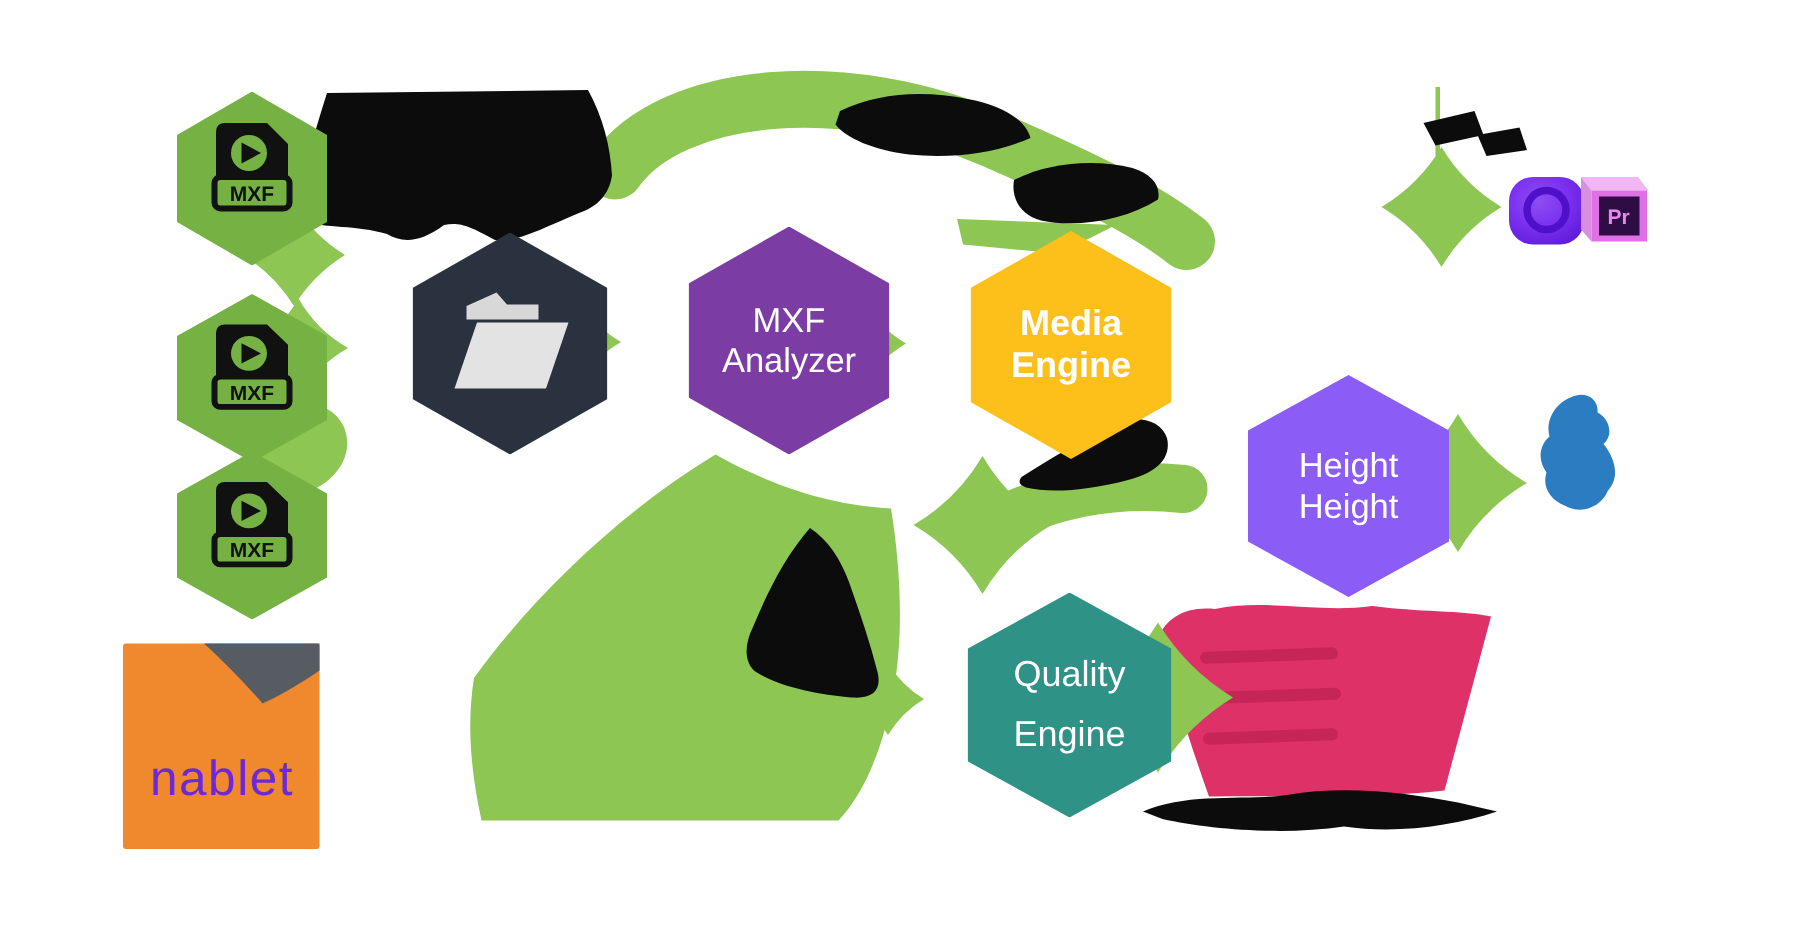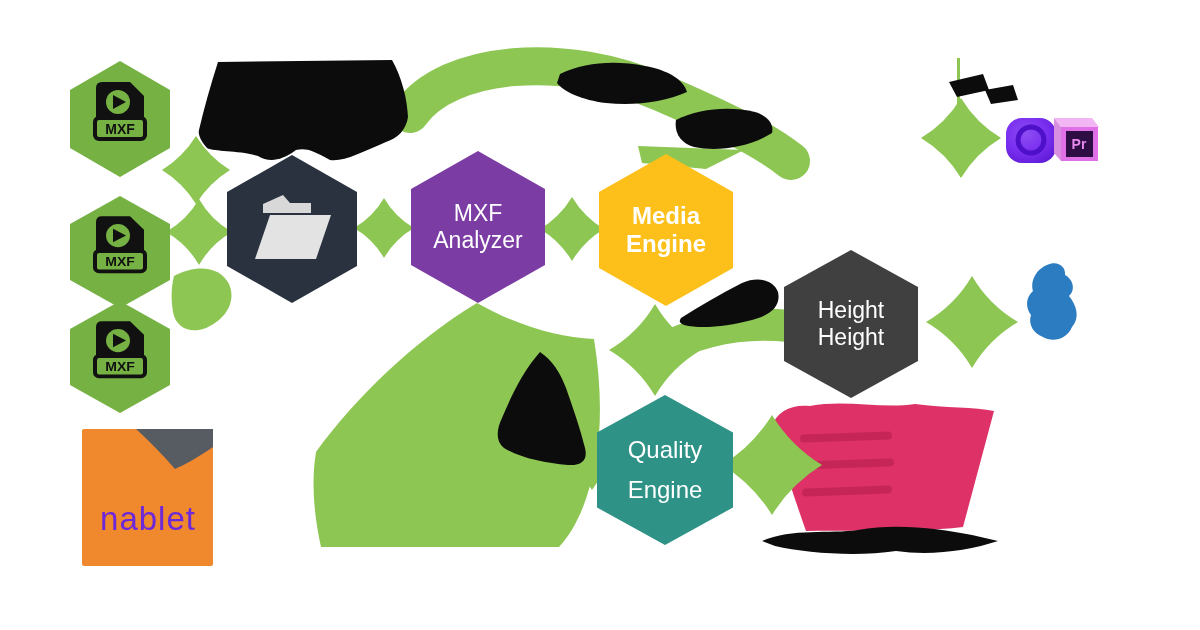--- a/index.html
+++ b/index.html
@@ -1,30 +1,30 @@
 <!DOCTYPE html>
 <html><head>
 <meta charset="utf-8">
 <style>
   html,body{margin:0;padding:0;background:#fff;}
   #stage{position:relative;width:1200px;height:630px;background:#ffffff;overflow:hidden;
          font-family:"Liberation Sans",sans-serif;}
   #shapes{position:absolute;left:0;top:0;width:1200px;height:630px;}
   .hex{position:absolute;display:flex;flex-direction:column;align-items:center;justify-content:center;
        clip-path:polygon(50% 0%,100% 25%,100% 75%,50% 100%,0% 75%,0% 25%);
-       color:#fff;text-align:right;line-height:1.18;}
+       color:#fff;text-align:right;line-height:1.18;margin-left:48px;}
   .hex-flat{position:absolute;display:flex;align-items:center;justify-content:center;
        clip-path:polygon(26% 0%,74% 0%,100% 50%,74% 100%,26% 100%,0% 50%);
        color:#fff;text-align:center;}
   .hex-green{background:#76b143;}
   .hex-navy{background:#2a323f;}
   .hex-purple{background:#7b3ca3;}
   .hex-yellow{background:#fdc01a;}
   .hex-blue{background:#4472c4;}
-  .hex-orange{background:#404040;}
+  .hex-orange{background:#8b5cf6;}
   .hex-teal{background:#2e9287;}
   .lbl-23{font-size:23px;}
   .lbl-24{font-size:24px;}
   .lbl-bold{font-weight:bold;}
   .lbl-28{font-size:28px;}
   .iconsvg{position:absolute;left:0;top:0;width:100%;height:100%;}
   #nablet-text{position:absolute;left:84px;top:500px;width:128px;text-align:center;
        color:#6d28d9;font-size:33px;letter-spacing:1px;font-weight:400;}
 </style>
 </head>

